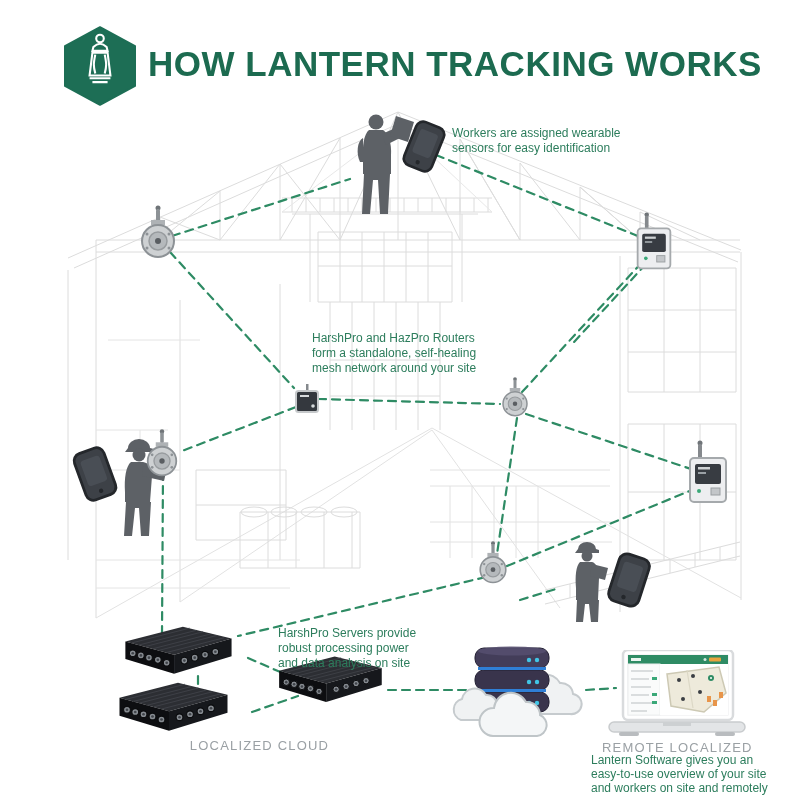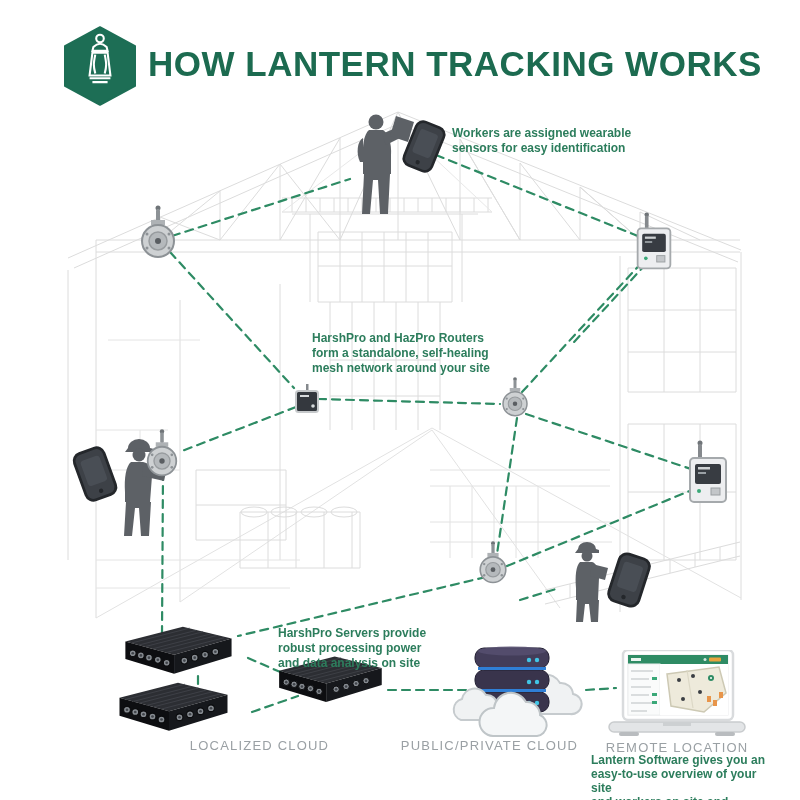--- a/index.html
+++ b/index.html
@@ -1,21 +1,21 @@
 <!DOCTYPE html>
 <html><head>
 <meta charset="utf-8">
 <style>
   html,body{margin:0;padding:0;background:#ffffff;}
   #canvas{position:relative;width:800px;height:800px;background:#ffffff;overflow:hidden;
           font-family:"Liberation Sans",sans-serif;}
   .abs{position:absolute;}
   #page-title{position:absolute;left:148px;top:44px;font-size:35px;font-weight:bold;
               color:#1c6b50;letter-spacing:0.5px;white-space:nowrap;text-align:center;}
-  .note{position:absolute;color:#2c7d5c;font-weight:bold;font-size:12px;line-height:15px;
+  .note{position:absolute;color:#2c7d5c;font-weight:normal;font-size:12px;line-height:15px;
         white-space:pre-line;}
   .floor-label{position:absolute;color:#9aa0a4;font-size:13px;letter-spacing:1.2px;
                text-align:center;white-space:nowrap;}
   .rot{transform-origin:50% 50%;}
   svg{display:block;}
 </style>
 </head>
 <body>
 
 <div id="canvas">
@@ -285,16 +285,15 @@
 robust processing power
 and data analysis on site</div>
   <div class="note" style="left:312px;top:331px;width:200px">HarshPro and HazPro Routers
 form a standalone, self-healing
 mesh network around your site</div>
   <div class="note" style="left:591px;top:753px;width:185px;font-size:12px;line-height:14px">Lantern Software gives you an
 easy-to-use overview of your site
 and workers on site and remotely</div>
 
   <div class="floor-label" style="left:162px;top:738px;width:195px">LOCALIZED CLOUD</div>
-  <div class="floor-label" style="left:392px;top:738px;width:195px">PUBLIC/PRIVATE CLOUD</div>
-  <div class="floor-label" style="left:602px;top:740px;width:150px">REMOTE LOCATION</div>
+  <div class="floor-label" style="left:602px;top:740px;width:150px">REMOTE LOCALIZED</div>
 
 </div>
 
 </body></html>

